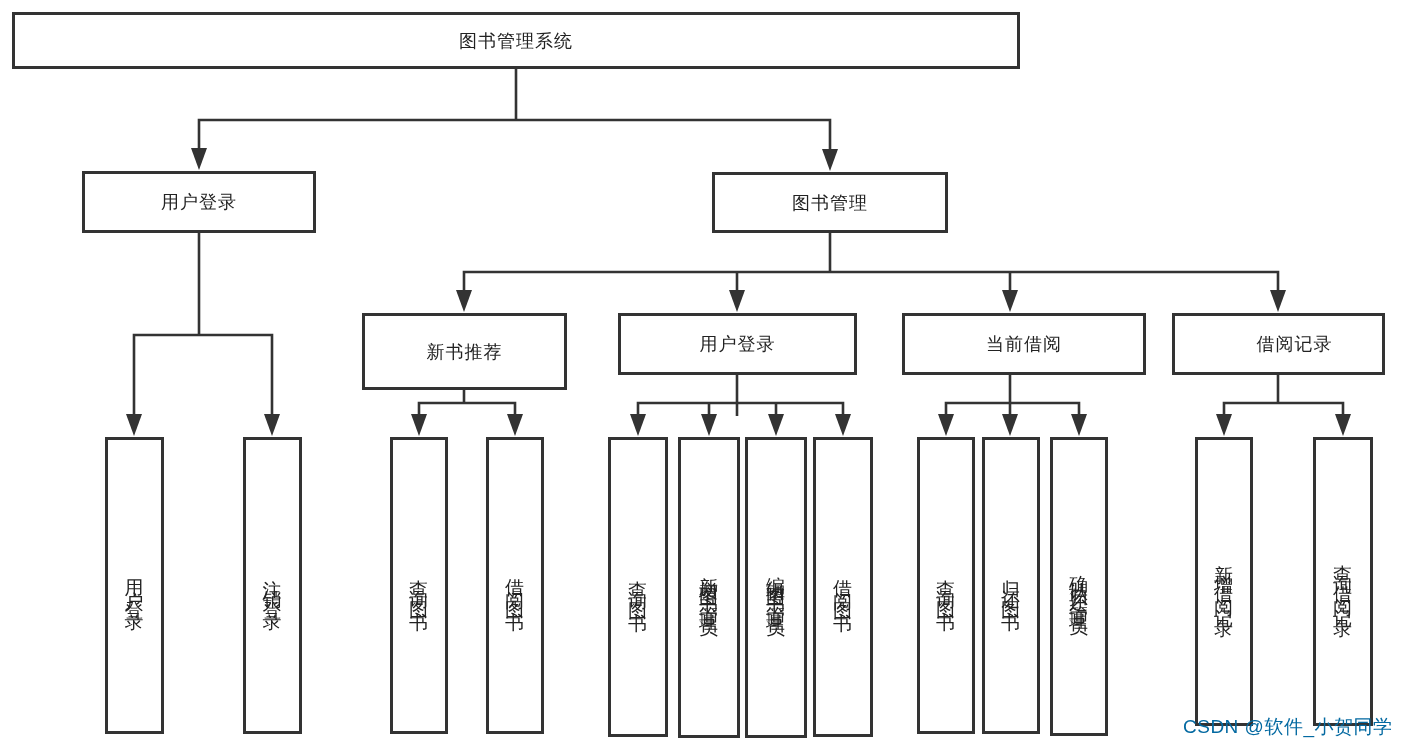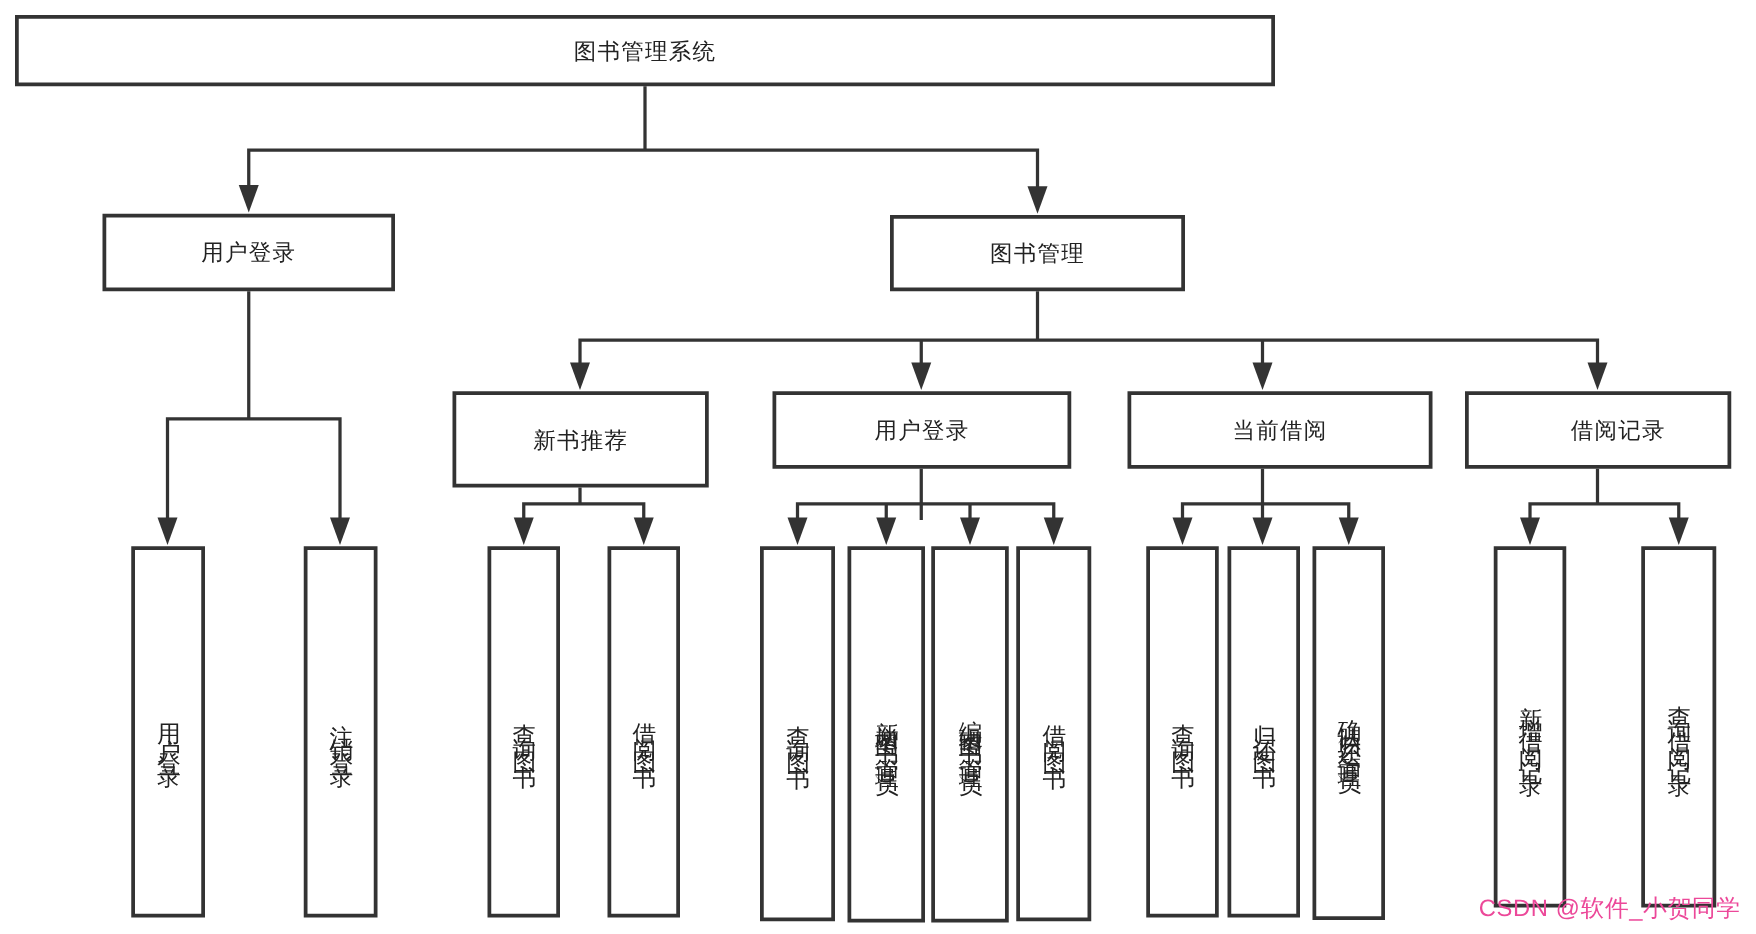--- a/index.html
+++ b/index.html
@@ -60,21 +60,21 @@
   #n-cb-confirm    { left:1050px; top:437px; width:58px;   height:299px; }
   #n-br-add        { left:1195px; top:437px; width:58px;   height:289px; }
   #n-br-query      { left:1313px; top:437px; width:60px;   height:289px; }
 
   #watermark {
     position: absolute;
     left: 1183px;
     top: 714px;
     z-index: 3;
     font-size: 19px;
-    color: #ec4899;
+    color: #0369a1;
     white-space: nowrap;
     letter-spacing: 0.5px;
   }
 </style>
 </head>
 <body>
 
 <div id="stage">
 
   <svg id="wires" viewBox="0 0 1405 747" xmlns="http://www.w3.org/2000/svg">

